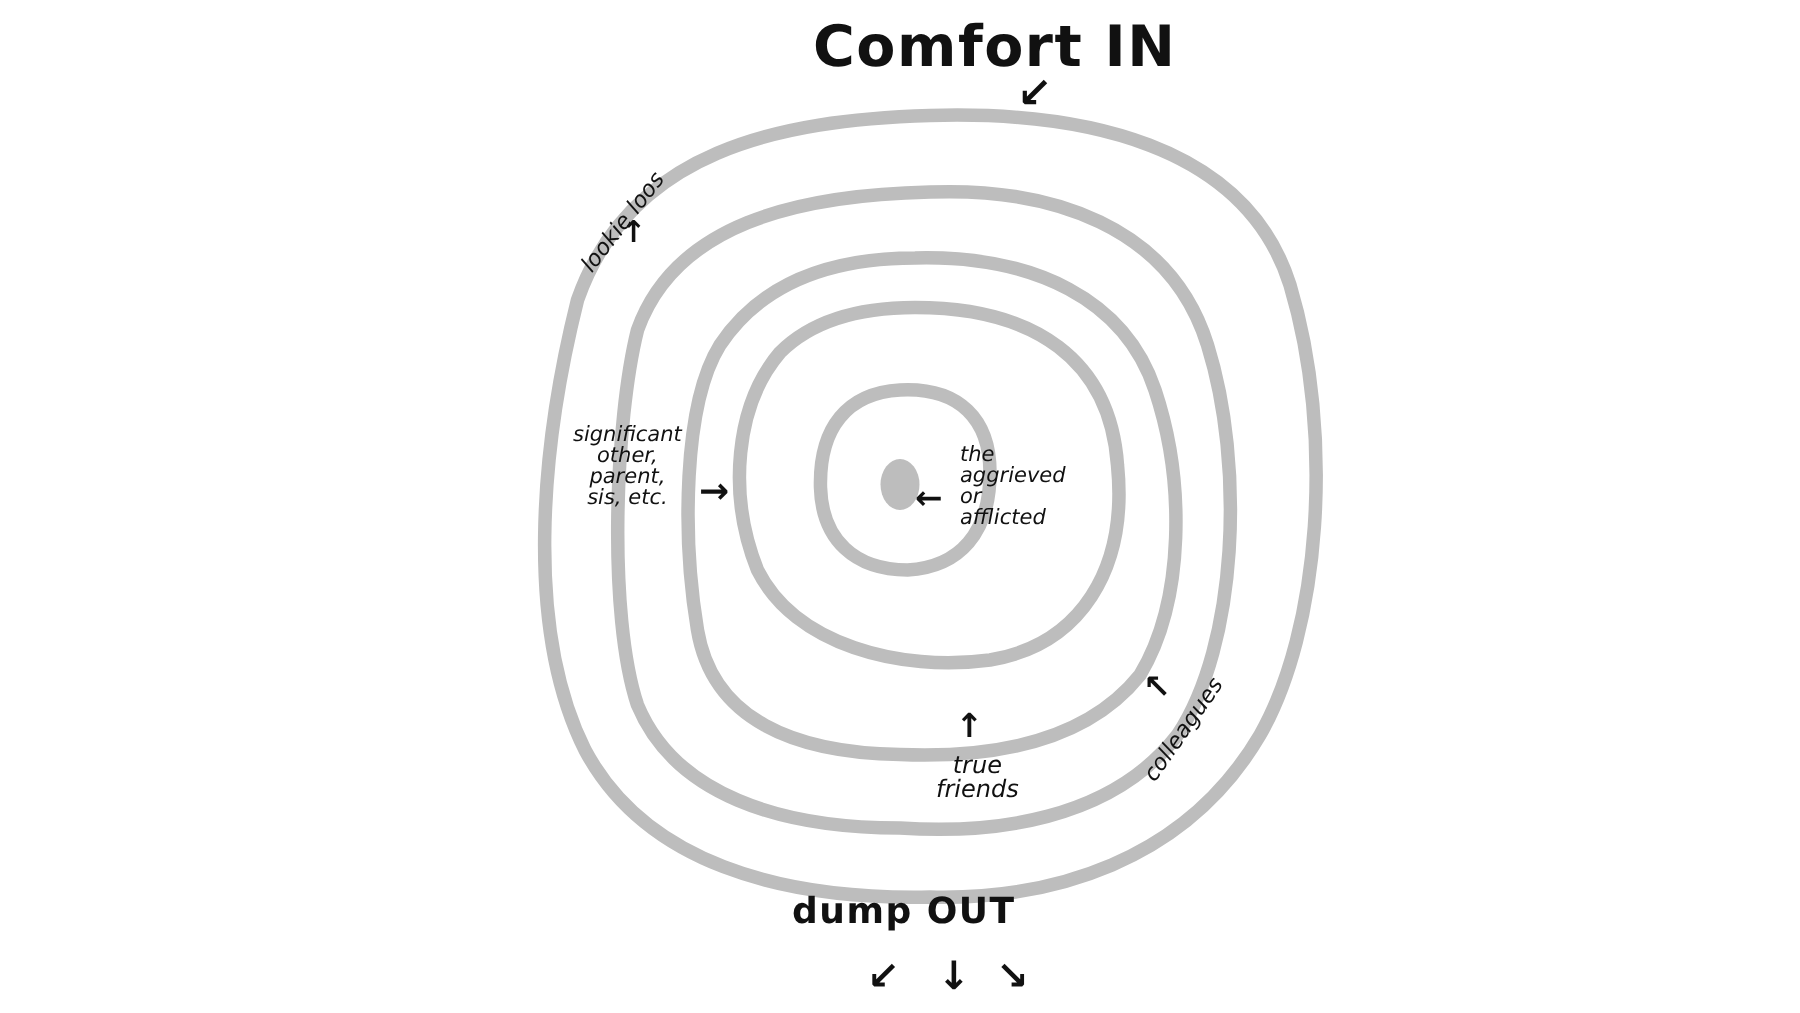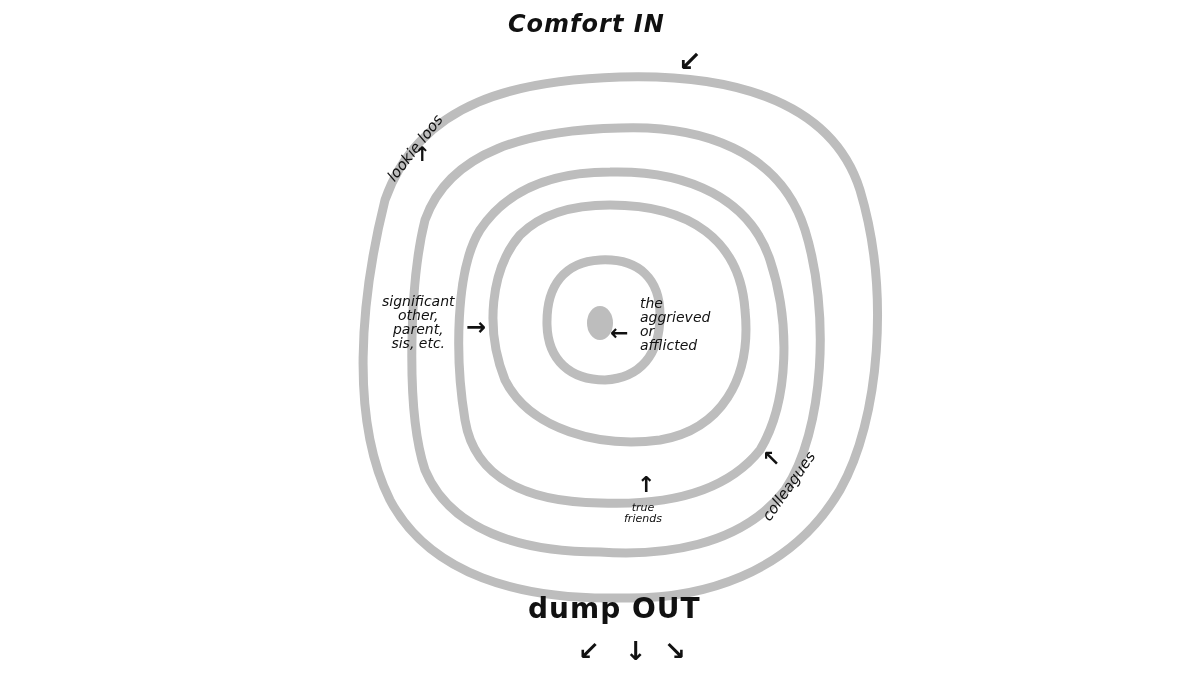--- a/index.html
+++ b/index.html
@@ -17,41 +17,41 @@
   <g fill="none" stroke="#bdbdbd" stroke-width="9" stroke-linejoin="round">
     <path d="M620,77 C720,74 830,95 860,190 C890,290 880,420 840,490 C790,575 700,600 620,598 C520,600 430,575 390,500 C350,420 360,300 385,200 C420,100 520,80 620,77 Z"></path>
     <path d="M620,128 C700,125 780,150 805,230 C830,310 825,430 785,490 C740,548 660,556 600,552 C520,552 450,530 425,470 C405,410 410,280 425,220 C450,150 530,130 620,128 Z"></path>
     <path d="M610,172 C690,170 750,200 770,260 C790,320 790,400 760,450 C720,500 650,505 600,503 C530,502 475,480 465,420 C455,360 455,270 480,230 C510,185 560,172 610,172 Z"></path>
     <path d="M610,205 C690,205 740,240 745,310 C752,380 720,430 660,440 C600,448 530,430 505,380 C485,330 490,270 520,235 C545,210 580,205 610,205 Z"></path>
     <path d="M600,260 C640,258 660,280 660,315 C660,355 640,378 605,380 C570,380 548,360 547,325 C546,285 565,262 600,260 Z"></path>
   </g>
   <ellipse cx="600" cy="323" rx="13" ry="17" fill="#bdbdbd"></ellipse>
 </svg>
 
-<div class="lbl title" style="left:508px; top:12px; font-size:24px;font-style:italic;">Comfort IN</div>
+<div class="lbl title" style="left:542px; top:12px; font-size:38px;">Comfort IN</div>
 <div class="arrow" style="left:678px; top:48px; font-size:28px;">↙</div>
 
 <div class="lbl hand" style="left:385px; top:175px; font-size:15px; transform: rotate(-52deg); transform-origin: left top;">lookie loos</div>
 <div class="arrow" style="left:414px; top:144px; font-size:20px;">↑</div>
 
-<div class="lbl hand" style="left:382px; top:294px; font-size:14px; text-align:center;">significant
+<div class="lbl hand" style="left:382px; top:283px; font-size:14px; text-align:center;">significant
 other,
 parent,
 sis, etc.</div>
 <div class="arrow" style="left:466px; top:315px; font-size:24px;">→</div>
 
 <div class="lbl hand" style="left:640px; top:296px; font-size:14px; ">the
 aggrieved
 or
 afflicted</div>
 <div class="arrow" style="left:610px; top:322px; font-size:22px;">←</div>
 
 <div class="arrow" style="left:637px; top:474px; font-size:22px;">↑</div>
-<div class="lbl hand" style="left:624px; top:502px; font-size:11px; text-align:center;">true
+<div class="lbl hand" style="left:624px; top:502px; font-size:16px; text-align:center;">true
 friends</div>
 
 <div class="arrow" style="left:762px; top:448px; font-size:22px;">↖</div>
 <div class="lbl hand" style="left:760px; top:515px; font-size:15px; transform: rotate(-55deg); transform-origin: left top;">colleagues</div>
 
-<div class="lbl title" style="left:528px; top:595px; font-size:28px;">dump OUT</div>
+<div class="lbl title" style="left:528px; top:595px; font-size:24px;">dump OUT</div>
 <div class="arrow" style="left:578px; top:638px; font-size:26px;">↙</div>
 <div class="arrow" style="left:625px; top:638px; font-size:26px;">↓</div>
 <div class="arrow" style="left:664px; top:638px; font-size:26px;">↘</div>
 
 </body></html>

